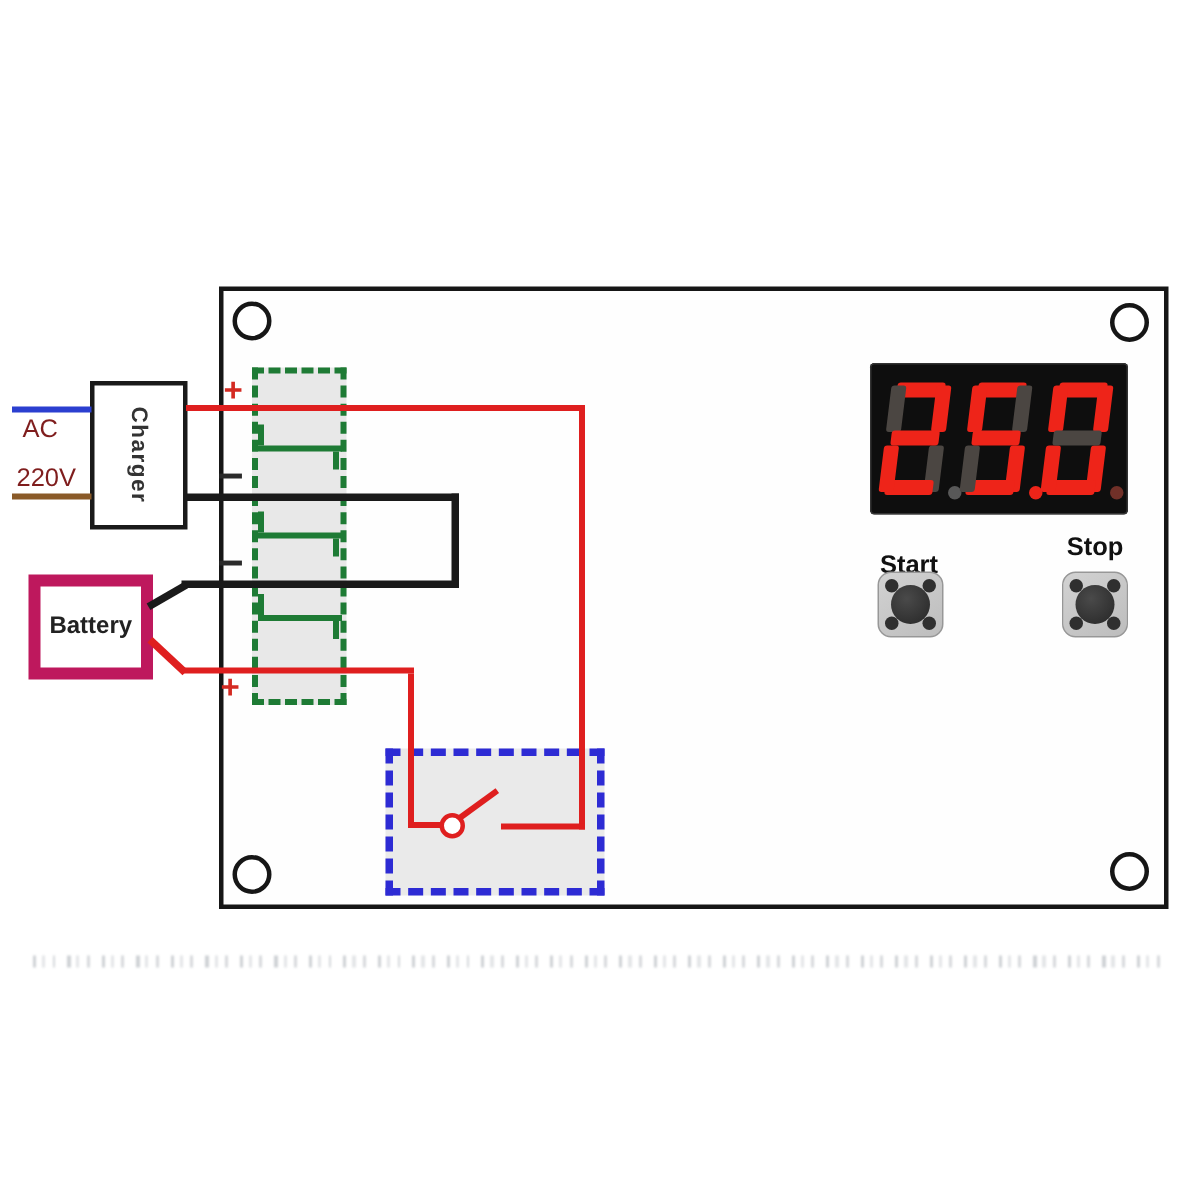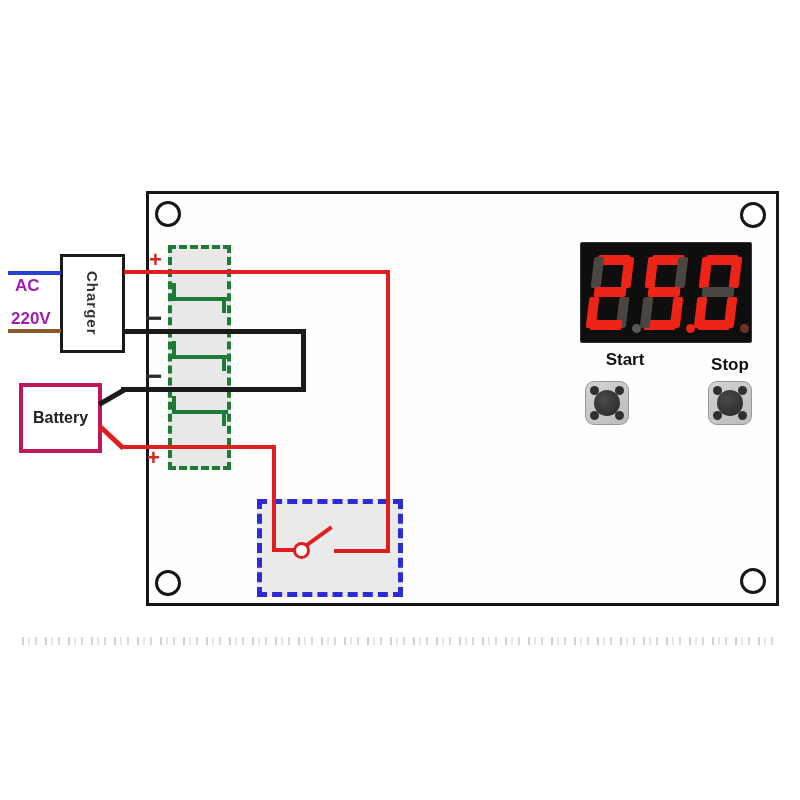--- a/index.html
+++ b/index.html
@@ -14,24 +14,24 @@
   
   .board{position:absolute;left:146px;top:191px;width:633px;height:415px;
     box-sizing:border-box;border:3px solid #161616;background:#fefefe;}
   .hole{position:absolute;width:20px;height:20px;border:3px solid #161616;border-radius:50%;background:#fff;}
 
   
   .charger-box{position:absolute;left:60px;top:254px;width:65px;height:99px;box-sizing:border-box;
     border:3px solid #1a1a1a;background:#fff;display:flex;align-items:center;justify-content:center;}
   .charger-box span{writing-mode:vertical-rl;font-size:15px;font-weight:600;color:#333;letter-spacing:1px;}
   .battery-box{position:absolute;left:19px;top:383px;width:83px;height:70px;box-sizing:border-box;
-    border:4px solid #be185d;background:#fff;display:flex;align-items:center;justify-content:center;}
+    border:8px solid #be185d;background:#fff;display:flex;align-items:center;justify-content:center;}
   .battery-box span{font-size:16px;font-weight:600;color:#222;}
 
-  .side-label{position:absolute;font-size:17px;font-weight:700;color:#a21caf;}
+  .side-label{position:absolute;font-size:17px;font-weight:400;color:#7f1d1d;}
   .lbl-ac{left:15px;top:276px;}
   .lbl-220{left:11px;top:309px;}
 
   
   .terminal-block{position:absolute;left:168px;top:245px;width:63px;height:225px;box-sizing:border-box;
     border:4px dashed var(--terminal-green);background:#e8e8e8;}
   .t-divider{position:absolute;left:172px;width:56px;height:4px;background:var(--terminal-green);}
   .t-divider::before{content:"";position:absolute;left:0;top:-14px;width:4px;height:14px;background:var(--terminal-green);}
   .t-divider::after{content:"";position:absolute;right:2px;top:4px;width:4px;height:12px;background:var(--terminal-green);}
   .td-1{top:297px;} .td-2{top:355px;} .td-3{top:410px;}
@@ -77,21 +77,21 @@
   .seg-d{left:4px;bottom:0;right:4px;height:10px;}
   .seg-f{left:0;top:2px;width:10px;height:31px;}
   .seg-b{right:0;top:2px;width:10px;height:31px;}
   .seg-e{left:0;bottom:2px;width:10px;height:31px;}
   .seg-c{right:0;bottom:2px;width:10px;height:31px;}
   .dot{width:9px;height:9px;border-radius:50%;align-self:flex-end;margin:0 3px 2px 1px;flex:none;}
   .dot-unlit{background:#585858;} .dot-lit{background:var(--segment-lit);} .dot-dim{background:#703028;}
 
   
   .btn-label{position:absolute;width:48px;text-align:center;font-size:17px;font-weight:700;color:#111;}
-  .bl-start{left:582px;top:350px;margin-left:19px;} .bl-stop{left:706px;top:355px;}
+  .bl-start{left:582px;top:367px;} .bl-stop{left:706px;top:355px;}
   .tact-btn{position:absolute;width:44px;height:44px;border-radius:9px;background:linear-gradient(145deg,#d2d2d2,#bdbdbd);
     border:1px solid #979797;box-sizing:border-box;cursor:pointer;}
   .tb-start{left:585px;top:381px;} .tb-stop{left:708px;top:381px;}
   .pin{position:absolute;width:9px;height:9px;border-radius:50%;background:#2f2f2f;}
   .pin-tl{left:4px;top:4px;} .pin-tr{right:4px;top:4px;} .pin-bl{left:4px;bottom:4px;} .pin-br{right:4px;bottom:4px;}
   .plunger{position:absolute;left:50%;top:50%;width:26px;height:26px;margin:-13px 0 0 -13px;border-radius:50%;
     background:radial-gradient(circle at 40% 35%,#4a4a4a,#262626);}
 
   
   .smudge{position:absolute;left:22px;top:637px;width:758px;height:8px;opacity:.55;filter:blur(.7px);

